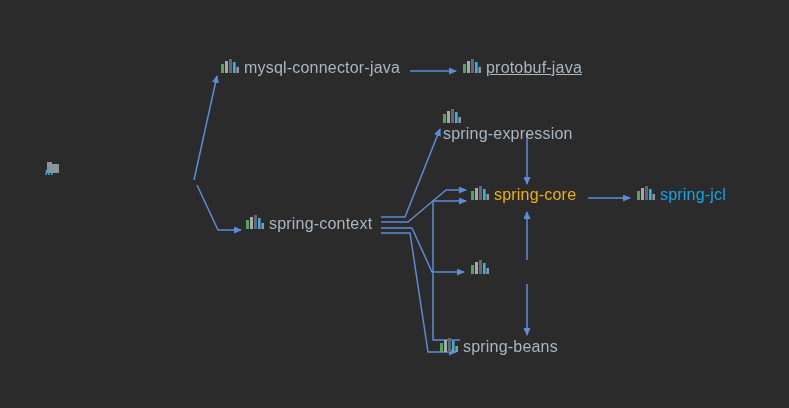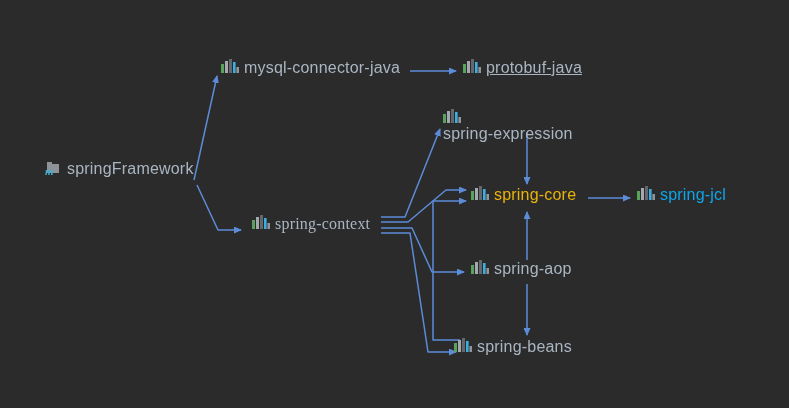--- a/index.html
+++ b/index.html
@@ -71,21 +71,20 @@
       </g>
   </svg>
   <div id="nodes">
       <div class="node" style="left: 44px; top: 160px;">
         <span class="icon">
           <svg width="16" height="16" viewBox="0 0 16 16" xmlns="http://www.w3.org/2000/svg">
             <polygon points="3,2 8,2 8,4 15,4 15,13 3,13" fill="#8d9398"></polygon>
             <text x="1" y="15" font-family="Liberation Serif, serif" font-style="italic" font-weight="bold" font-size="11" fill="#3bb1d4">m</text>
           </svg>
         </span>
-        <span class="label" style="color: rgb(169, 182, 194);">springFramework</span>
       </div>
       <div class="node" style="left: 221px; top: 59px;">
         <span class="icon">
           <svg width="18" height="16" viewBox="0 0 18 16" xmlns="http://www.w3.org/2000/svg">
             <rect x="0" y="5" width="3" height="9" fill="#57a35c"></rect>
             <rect x="4" y="2" width="3" height="12" fill="#a3a9af"></rect>
             <rect x="8" y="0" width="3" height="14" fill="#62686d"></rect>
             <rect x="12" y="3" width="2.6" height="11" fill="#3daedf"></rect>
             <rect x="15.4" y="8" width="2.6" height="6" fill="#8f959b"></rect>
           </svg>
@@ -109,21 +108,21 @@
           <svg width="18" height="16" viewBox="0 0 18 16" xmlns="http://www.w3.org/2000/svg">
             <rect x="0" y="5" width="3" height="9" fill="#57a35c"></rect>
             <rect x="4" y="2" width="3" height="12" fill="#a3a9af"></rect>
             <rect x="8" y="0" width="3" height="14" fill="#62686d"></rect>
             <rect x="12" y="3" width="2.6" height="11" fill="#3daedf"></rect>
             <rect x="15.4" y="8" width="2.6" height="6" fill="#8f959b"></rect>
           </svg>
         </span>
         <span class="label" style="color: rgb(169, 182, 194);">spring-expression</span>
       </div>
-      <div class="node" style="left: 252px; top: 215px; font-family: Liberation Serif, serif;">
+      <div class="node" style="left: 246px; top: 215px;">
         <span class="icon">
           <svg width="18" height="16" viewBox="0 0 18 16" xmlns="http://www.w3.org/2000/svg">
             <rect x="0" y="5" width="3" height="9" fill="#57a35c"></rect>
             <rect x="4" y="2" width="3" height="12" fill="#a3a9af"></rect>
             <rect x="8" y="0" width="3" height="14" fill="#62686d"></rect>
             <rect x="12" y="3" width="2.6" height="11" fill="#3daedf"></rect>
             <rect x="15.4" y="8" width="2.6" height="6" fill="#8f959b"></rect>
           </svg>
         </span>
         <span class="label" style="color: rgb(169, 182, 194);">spring-context</span>
@@ -155,23 +154,22 @@
       <div class="node" style="left: 471px; top: 260px;">
         <span class="icon">
           <svg width="18" height="16" viewBox="0 0 18 16" xmlns="http://www.w3.org/2000/svg">
             <rect x="0" y="5" width="3" height="9" fill="#57a35c"></rect>
             <rect x="4" y="2" width="3" height="12" fill="#a3a9af"></rect>
             <rect x="8" y="0" width="3" height="14" fill="#62686d"></rect>
             <rect x="12" y="3" width="2.6" height="11" fill="#3daedf"></rect>
             <rect x="15.4" y="8" width="2.6" height="6" fill="#8f959b"></rect>
           </svg>
         </span>
-        <span class="label" style="color: rgb(169, 182, 194);">spring-aop</span>
       </div>
-      <div class="node" style="left: 454px; top: 338px;">
+      <div class="node" style="left: 440px; top: 338px;">
         <span class="icon">
           <svg width="18" height="16" viewBox="0 0 18 16" xmlns="http://www.w3.org/2000/svg">
             <rect x="0" y="5" width="3" height="9" fill="#57a35c"></rect>
             <rect x="4" y="2" width="3" height="12" fill="#a3a9af"></rect>
             <rect x="8" y="0" width="3" height="14" fill="#62686d"></rect>
             <rect x="12" y="3" width="2.6" height="11" fill="#3daedf"></rect>
             <rect x="15.4" y="8" width="2.6" height="6" fill="#8f959b"></rect>
           </svg>
         </span>
         <span class="label" style="color: rgb(169, 182, 194);">spring-beans</span>

